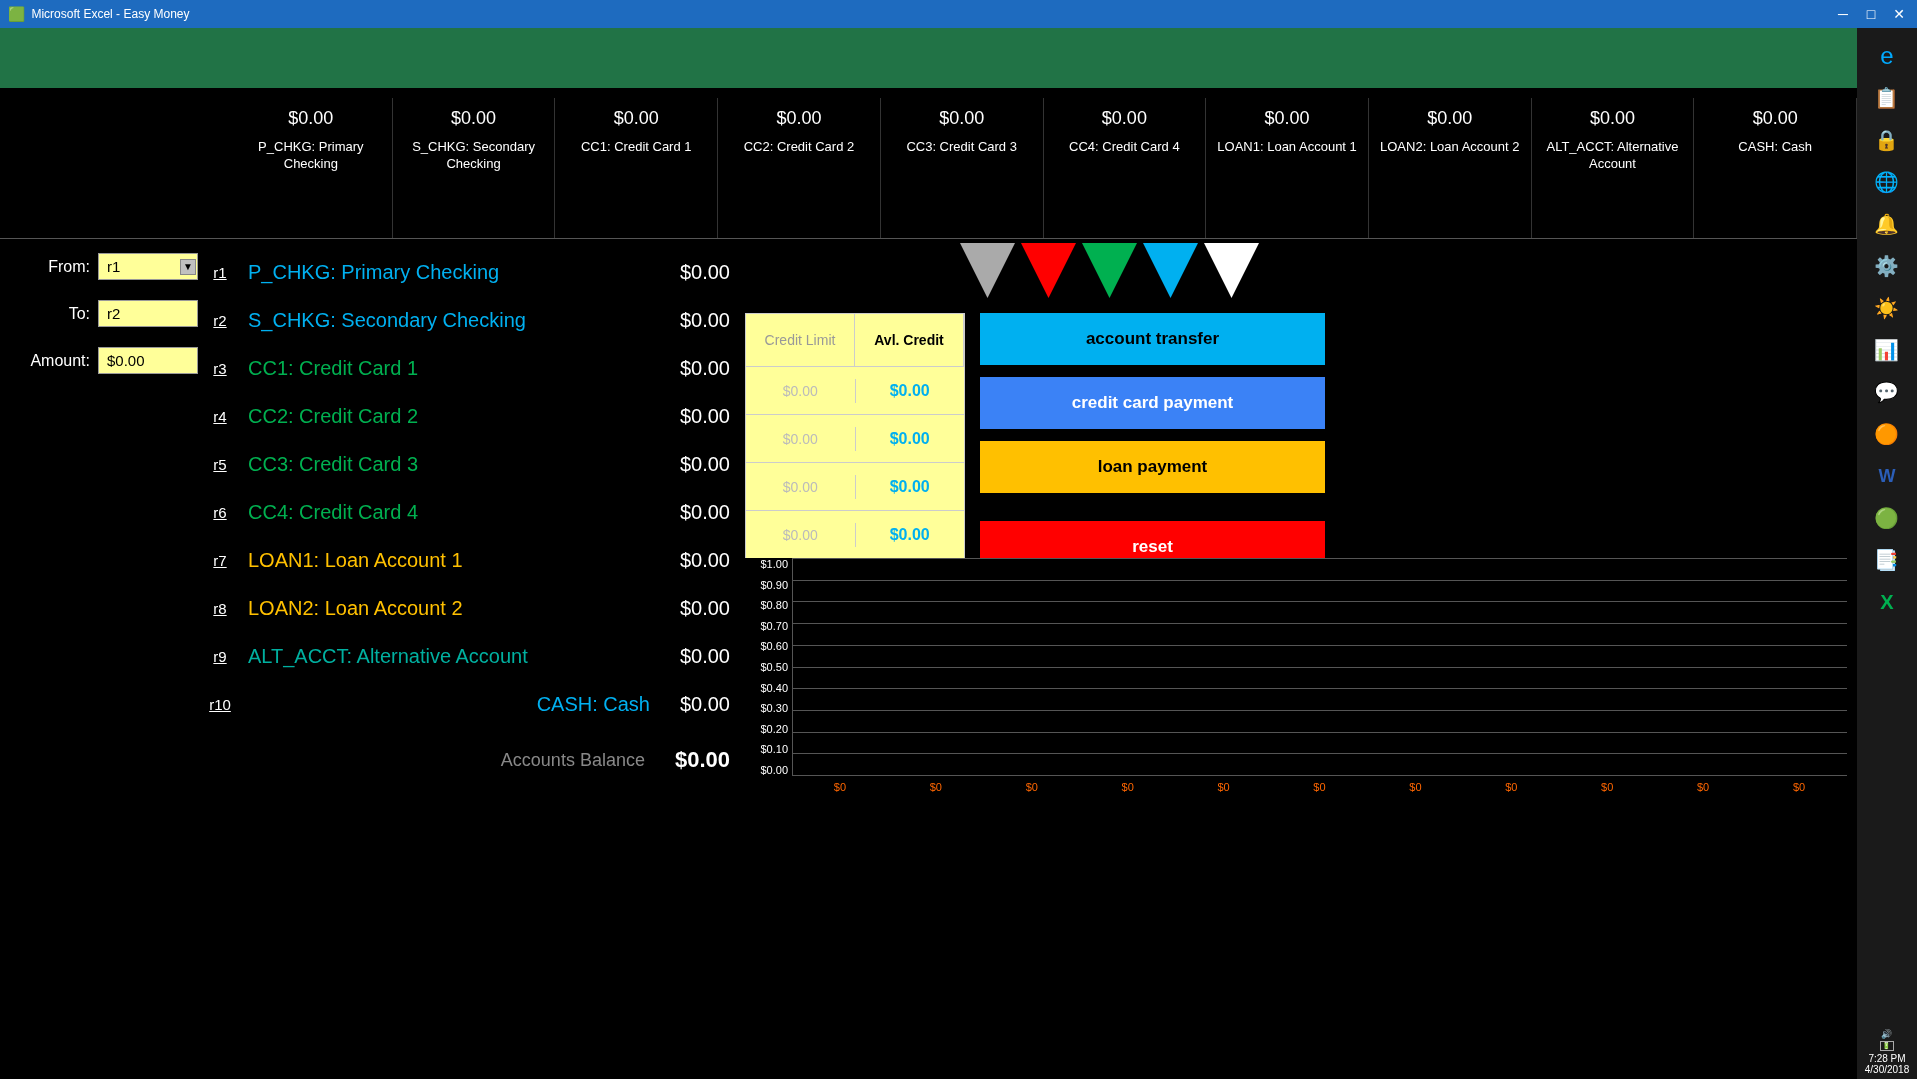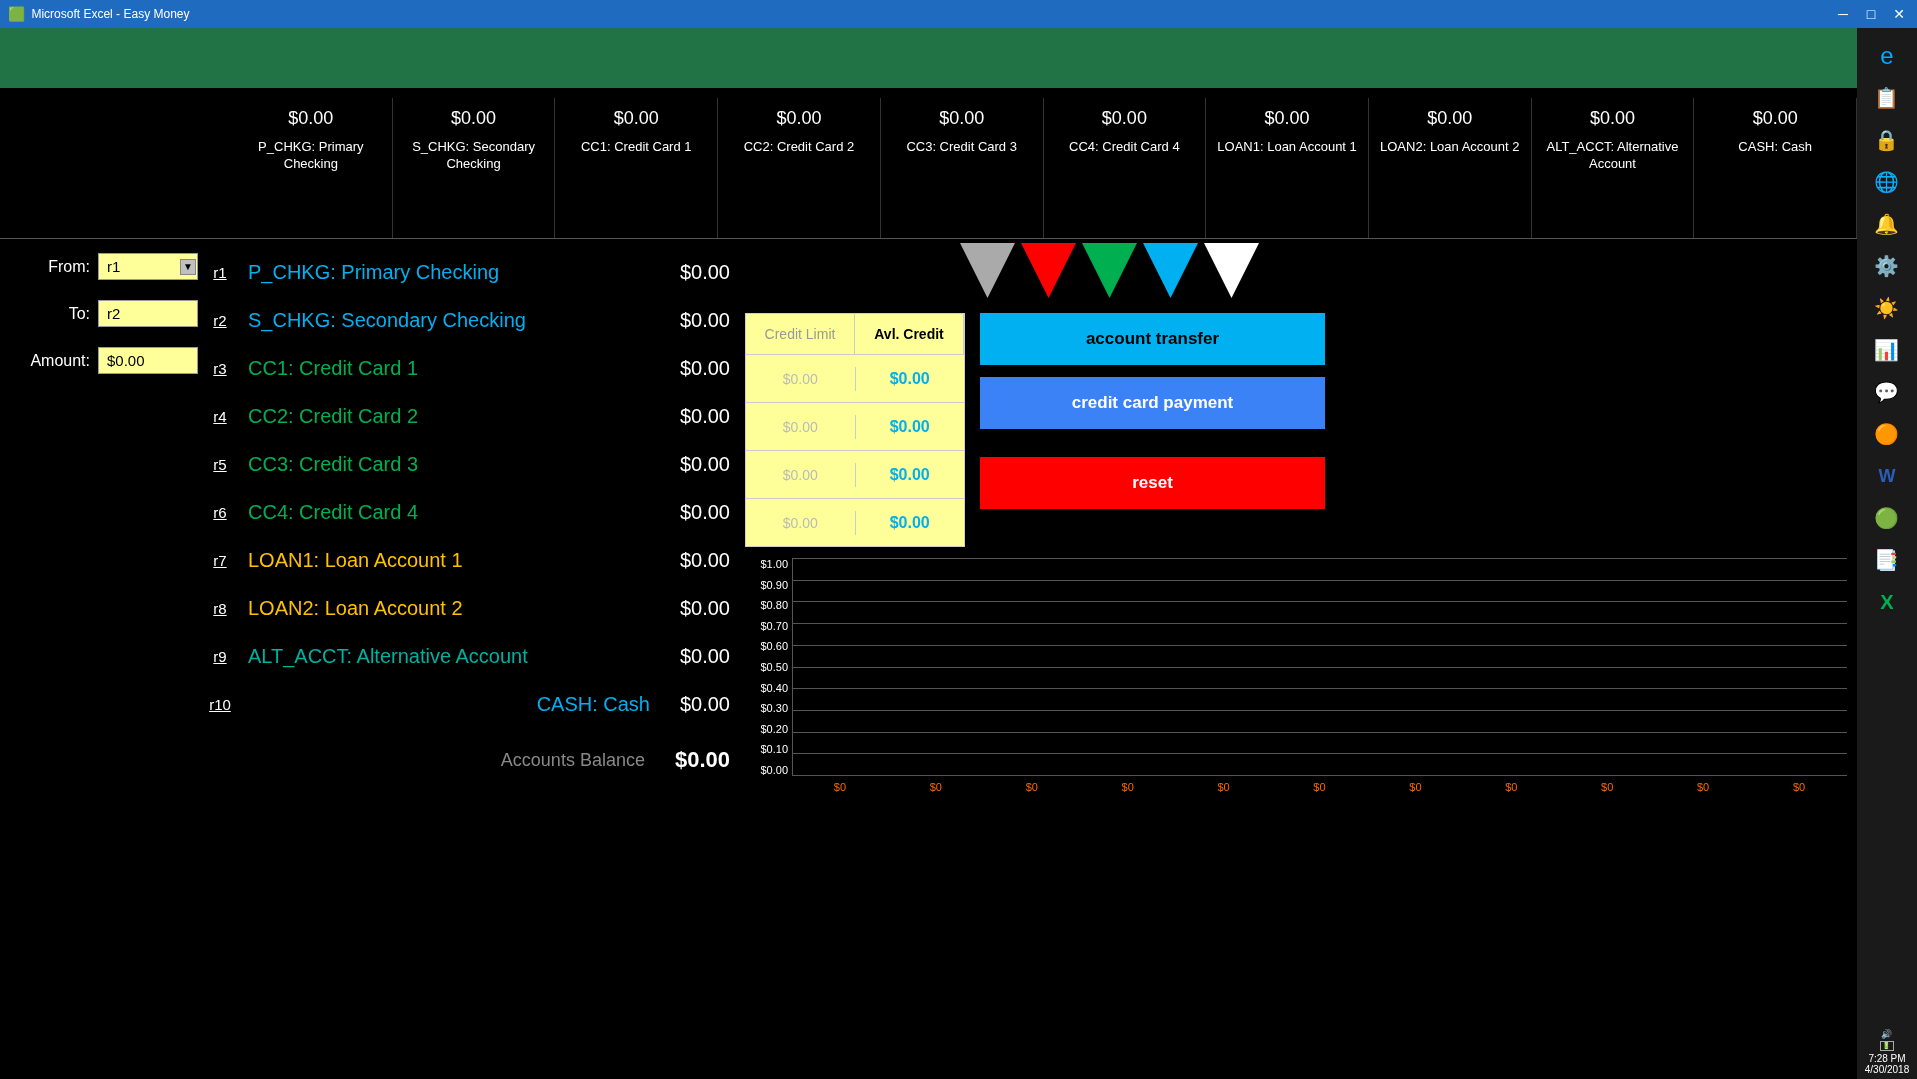--- a/index.html
+++ b/index.html
@@ -202,21 +202,21 @@
     }
 
     .cc-header {
       display: flex;
       background: #ffff99;
       border: 1px solid #ccc;
     }
 
     .cc-header-cell {
       flex: 1;
-      padding: 12px 8px;
+      padding: 18px 8px;
       font-size: 14px;
       color: #999;
       text-align: center;
       border-right: 1px solid #ccc;
     }
 
     .cc-header-cell.avl {
       color: #000;
       font-weight: bold;
     }
@@ -551,20 +551,21 @@
     </div>
     <div class="cc-data-row">
       <div class="cc-cell credit-limit">$0.00</div>
       <div class="cc-cell avl-credit">$0.00</div>
     </div>
   </div>
 
   <div class="action-buttons" style="position:absolute; top:285px; left:980px; width:345px; display:flex; flex-direction:column; gap:12px;">
     <button class="action-btn btn-blue" style="background:#00b0f0; color:#000; font-weight:bold; font-size:17px; border:none; padding:16px; cursor:pointer;">account transfer</button>
     <button class="action-btn btn-green" style="background:#3b82f6; color:#fff; font-weight:bold; font-size:17px; border:none; padding:16px; cursor:pointer;">credit card payment</button>
+    <button class="action-btn btn-yellow" style="background:#ffc000; color:#000; font-weight:bold; font-size:17px; border:none; padding:16px; cursor:pointer;">loan payment</button>
     <button class="action-btn btn-red" style="background:#ff0000; color:#fff; font-weight:bold; font-size:17px; border:none; padding:16px; cursor:pointer;">reset</button>
   </div>
 
   <div class="chart-area" style="position:absolute; top:530px; left:740px; right:10px; bottom:10px;">
 
     <div style="position:absolute; left:0; top:0; bottom:22px; width:52px; display:flex; flex-direction:column; justify-content:space-between; align-items:flex-end; padding-right:4px;">
       <span class="chart-y-label">$1.00</span>
       <span class="chart-y-label">$0.90</span>
       <span class="chart-y-label">$0.80</span>
       <span class="chart-y-label">$0.70</span>

